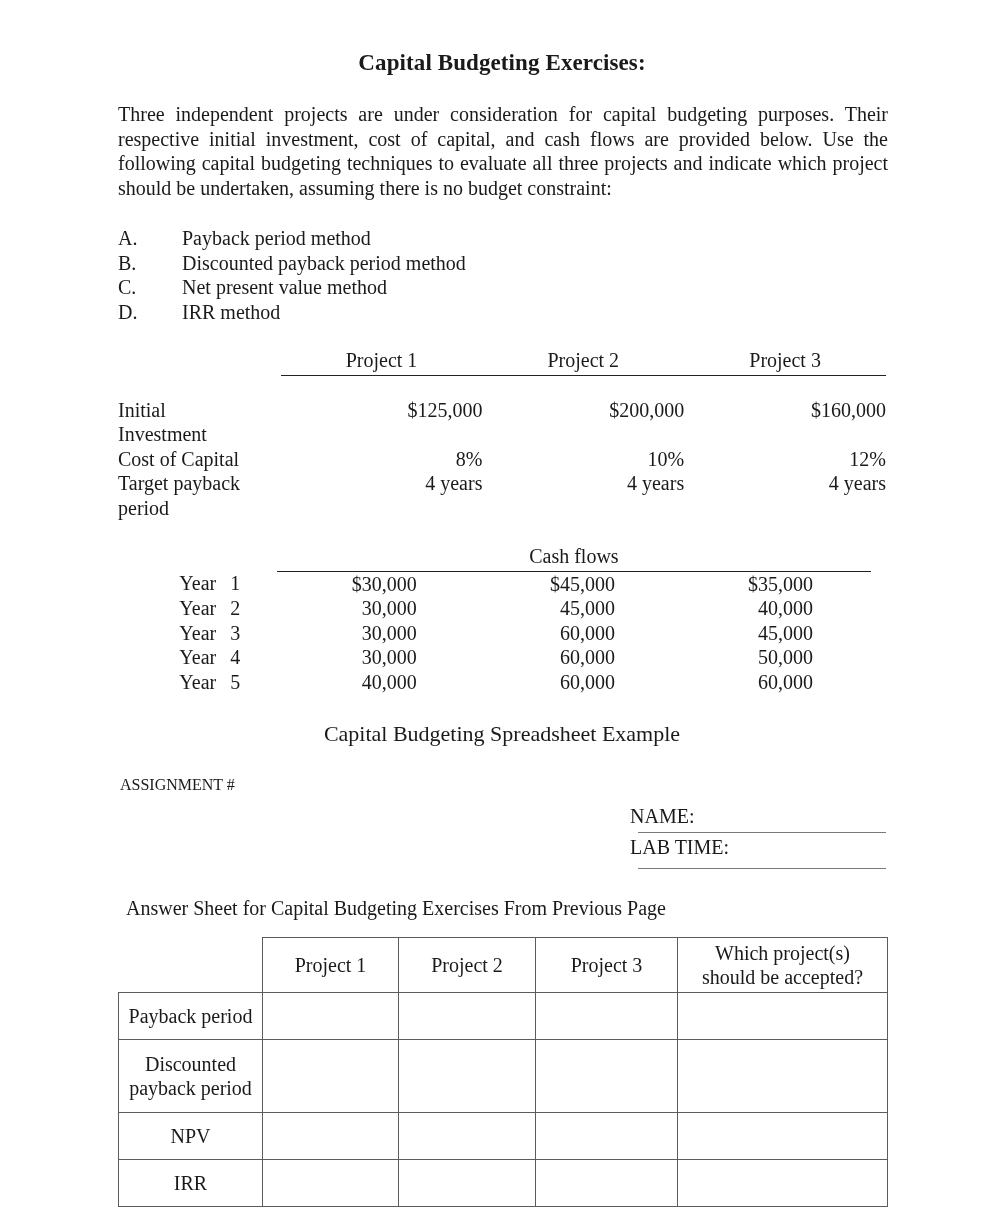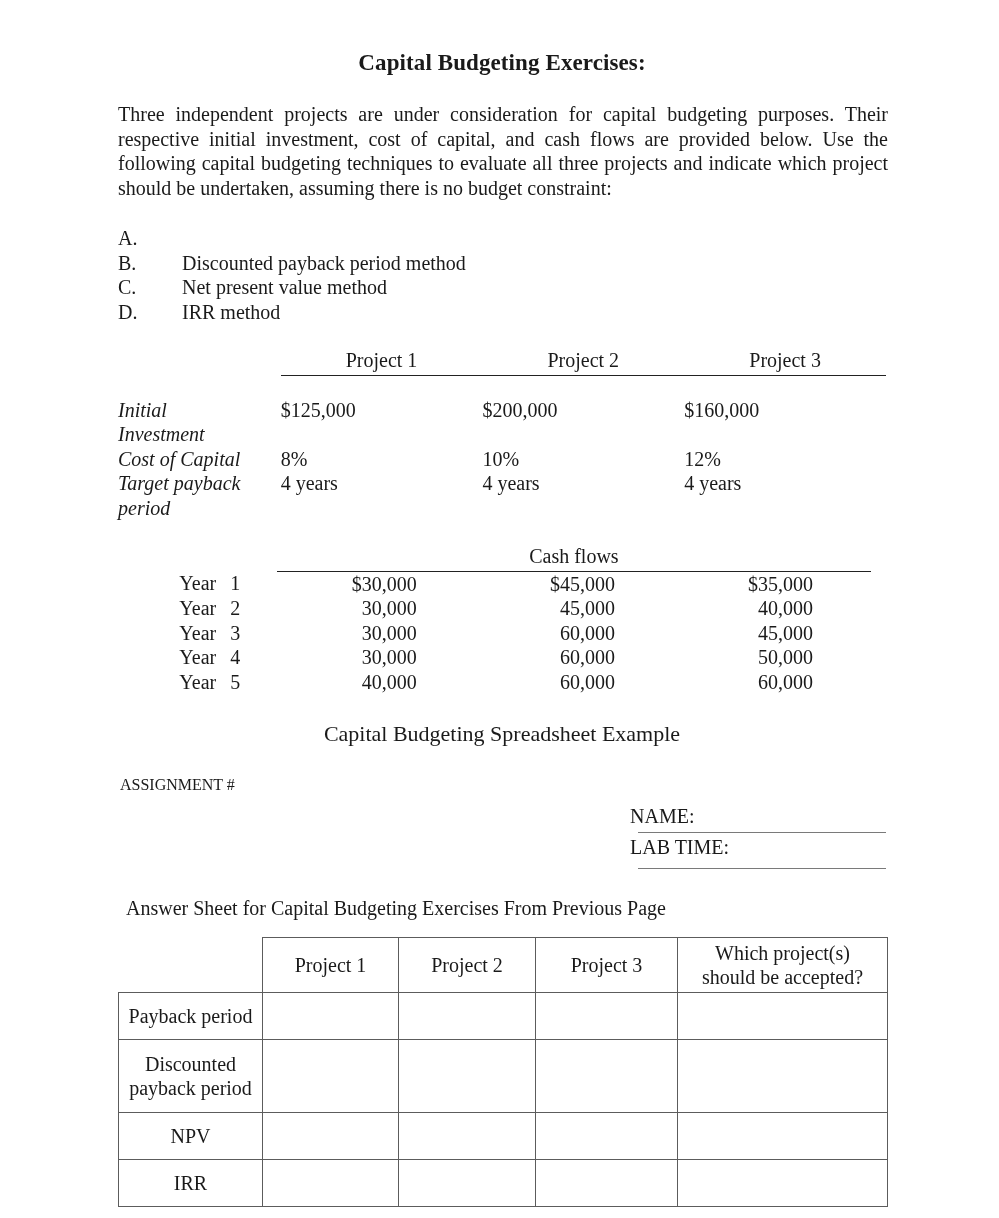--- a/index.html
+++ b/index.html
@@ -97,24 +97,23 @@
     padding-bottom: 2px;
   }
   .proj-table th.hdr-blank {
     border-bottom: none;
     width: 158px;
   }
   .proj-table td.lbl {
     text-align: left;
     width: 158px;
     white-space: nowrap;
-    font-style: italic;
   }
   .proj-table td.val {
-    text-align: left;
+    text-align: right;
   }
   .proj-table tr.spacer td { height: 22px; }
   .proj-col { width: 196px; }
 
   
   .cf-wrap {
     position: absolute;
     left: 103px;
     top: 528px;
     width: 768px;
@@ -229,20 +228,21 @@
 
 <div class="page">
 
   <div class="doc-title">Capital Budgeting Exercises:</div>
 
   <div class="intro">Three independent projects are under consideration for capital budgeting purposes. Their respective initial investment, cost of capital, and cash flows are provided below. Use the following capital budgeting techniques to evaluate all three projects and indicate which project should be undertaken, assuming there is no budget constraint:</div>
 
   <div class="method-list">
     <div class="method-row">
       <span class="method-letter">A.</span>
+      <span class="method-label">Payback period method</span>
     </div>
     <div class="method-row">
       <span class="method-letter">B.</span>
       <span class="method-label">Discounted payback period method</span>
     </div>
     <div class="method-row">
       <span class="method-letter">C.</span>
       <span class="method-label">Net present value method</span>
     </div>
     <div class="method-row">

